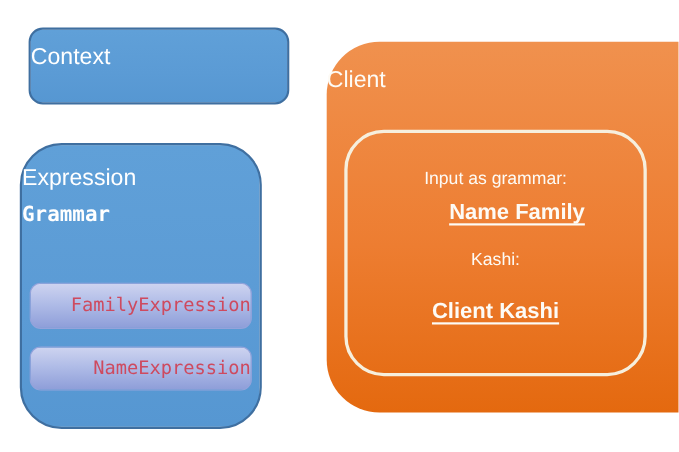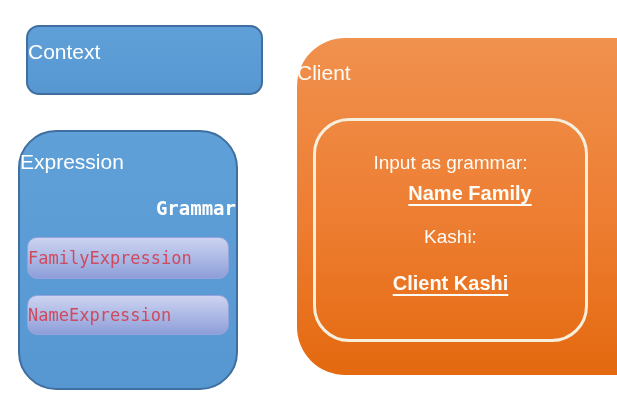--- a/index.html
+++ b/index.html
@@ -34,39 +34,39 @@
     border-radius: 38px;
     padding-top: 17px;
   }
   .box-title {
     color: #ffffff;
     font-size: 21px;
     line-height: 26px;
     text-align: left;
   }
   .mono-title {
-    margin-top: 20px;
+    margin-top: 7px;
     color: #ffffff;
     font-family: "DejaVu Sans Mono", monospace;
     font-weight: bold;
     font-size: 19px;
     line-height: 26px;
-    text-align: right;
+    text-align: left;
   }
   .expr-item {
     box-sizing: border-box;
     width: 202px;
     height: 42px;
-    margin: 16px auto 0 auto;
+    margin: 49px auto 0 auto;
     border-radius: 10px;
     border: 1px solid #94a3db;
     background: linear-gradient(180deg, #cdd3f0 0%, #b0bce7 45%, #8e9ed9 100%);
     display: flex;
     align-items: center;
-    justify-content: flex-start;
+    justify-content: flex-end;
   }
   .expr-item + .expr-item { margin-top: 16px; height: 40px; }
   .expr-item-label {
     font-family: "DejaVu Sans Mono", monospace;
     font-size: 17px;
     color: #ce4a5f;
     white-space: nowrap;
   }
 
   
@@ -84,21 +84,21 @@
     left: 16px; top: 80px;
     width: 275px; height: 224px;
     border: 3px solid #f6efdd;
     border-radius: 36px;
     padding-top: 30px;
     text-align: center;
     color: #fdfbf6;
   }
   .client-panel p { margin: 0; }
   .io-label {
-    font-size: 19px;
+    font-size: 16px;
     line-height: 24px;
   }
   .io-value {
     font-size: 20px;
     line-height: 24px;
     font-weight: bold;
     text-decoration: underline;
     text-decoration-thickness: 2px;
     text-underline-offset: 4px;
   }

